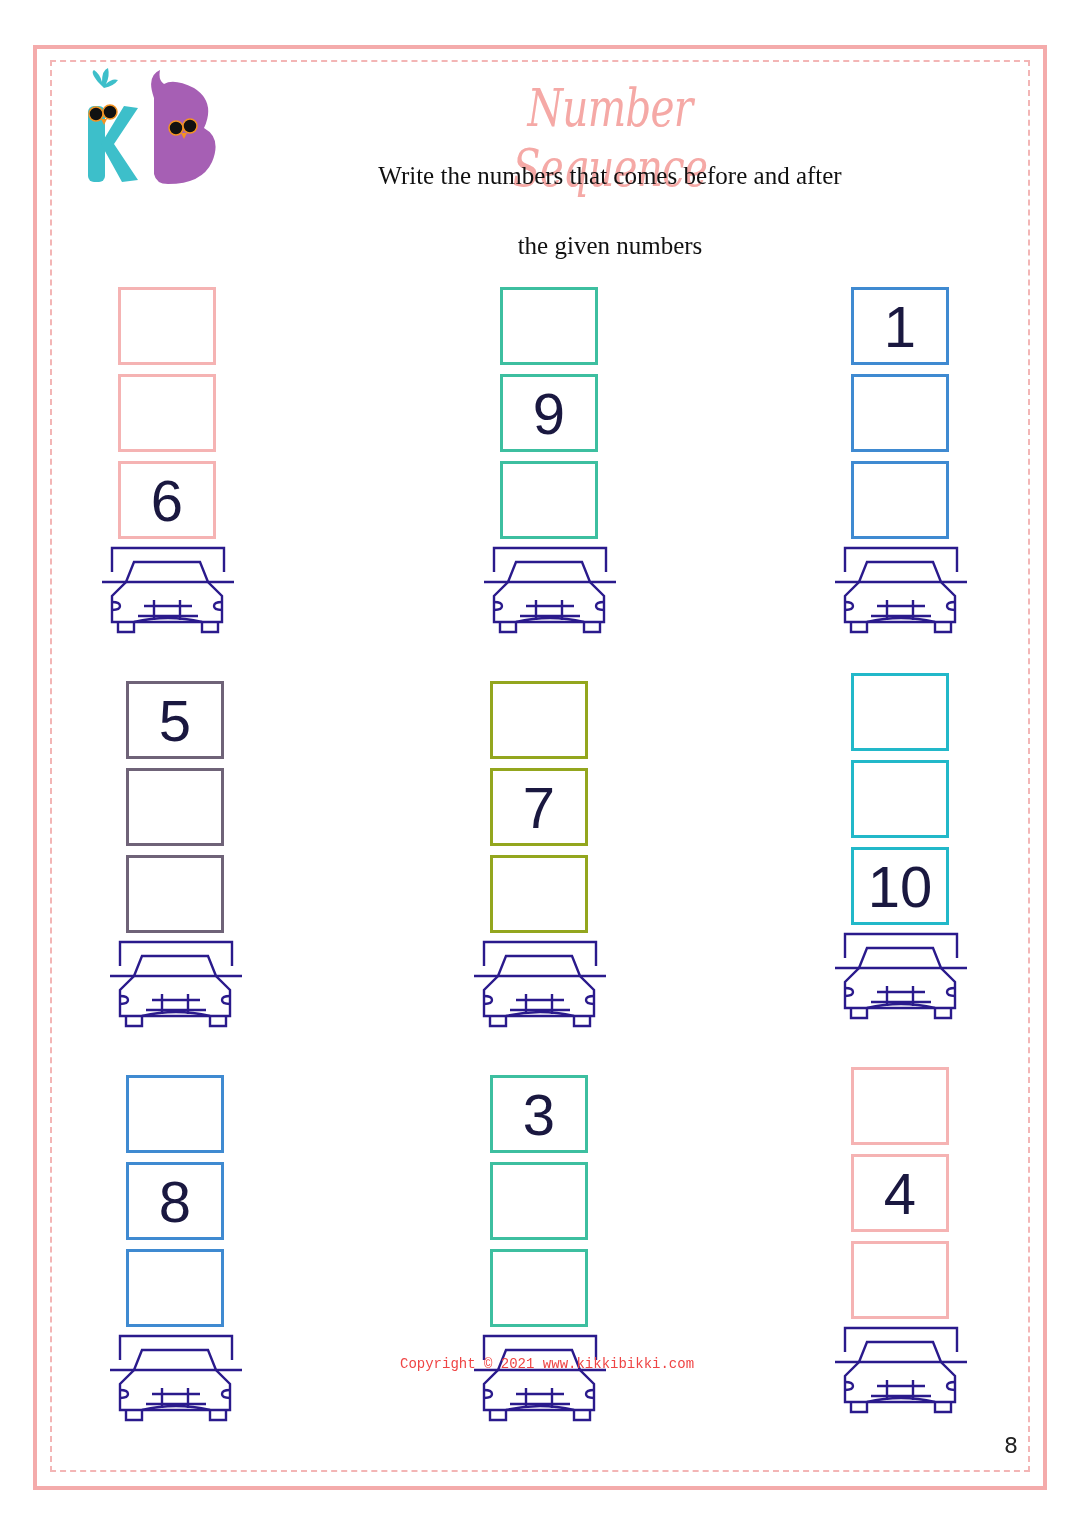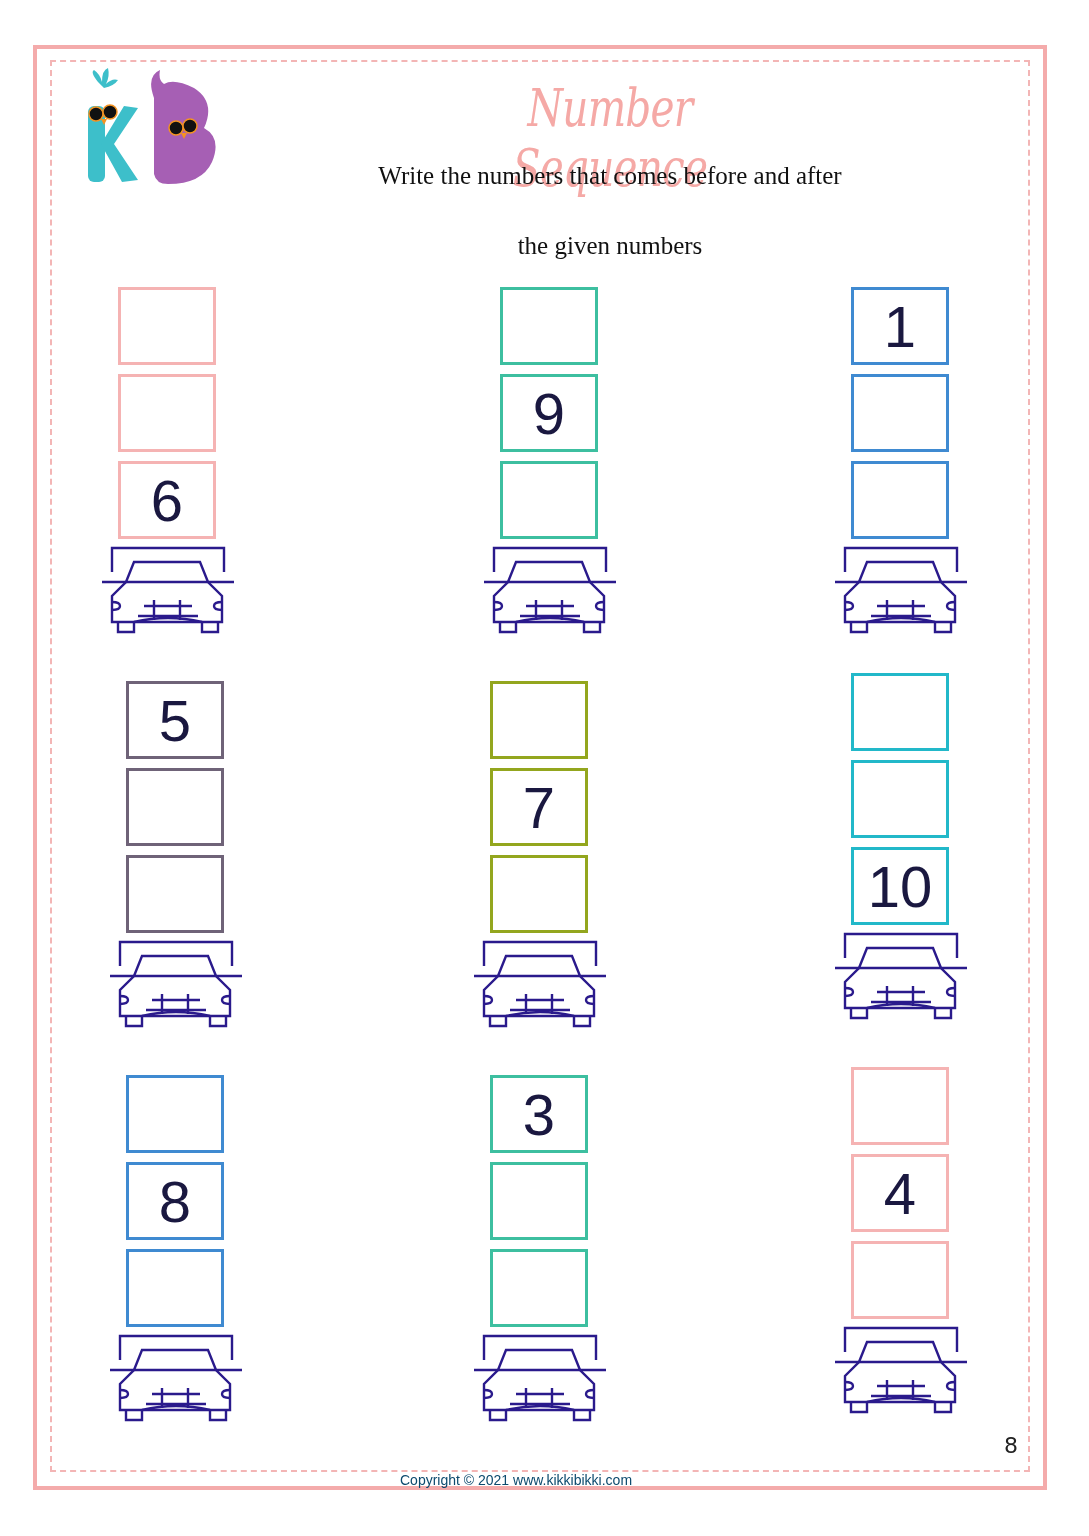--- a/index.html
+++ b/index.html
@@ -5,21 +5,21 @@
   html, body { margin:0; padding:0; background:#fff; }
   body { width:1089px; height:1536px; position:relative; overflow:hidden; font-family:"DejaVu Sans", sans-serif; }
   .outer { position:absolute; left:33px; top:45px; width:1006px; height:1437px; border:4px solid #f4abab; }
   .inner { position:absolute; left:50px; top:60px; width:976px; height:1408px; border:2px dashed #f3b5b5; }
   .logo { position:absolute; left:68px; top:68px; width:150px; height:118px; }
   .title { position:absolute; left:400px; top:78px; width:420px; text-align:center; font-family:"DejaVu Serif", serif; font-style:italic; font-size:52px; color:#f5a9a6; letter-spacing:-1px; transform:scaleX(0.78); transform-origin:center; }
   .instr { position:absolute; left:240px; width:740px; text-align:center; font-family:Liberation Serif, serif; font-size:25px; color:#111; }
   .stack { position:absolute; width:100px; }
   .box { position:absolute; left:0; width:92px; height:72px; border:3px solid; box-sizing:content-box; display:flex; align-items:center; justify-content:center; font-family:"Liberation Sans", sans-serif; font-size:58px; color:#1a1840; }
   .car { position:absolute; left:-20px; width:140px; height:90px; }
-  .footer { position:absolute; left:400px; top:1472px; font-family:Liberation Sans, sans-serif; font-size:14px; color:#0c4a6e; }
+  .footer { position:absolute; left:400px; top:1356px; font-family:Liberation Mono, monospace; font-size:14px; color:#ef4444; }
   .pagenum { position:absolute; left:1004px; top:1433px; font-family:"DejaVu Sans", sans-serif; font-size:22px; color:#222; }
 </style>
 </head>
 <body>
 
 <div class="outer"></div>
 <div class="inner"></div>
 
 <svg class="logo" viewBox="0 0 150 118">
 

